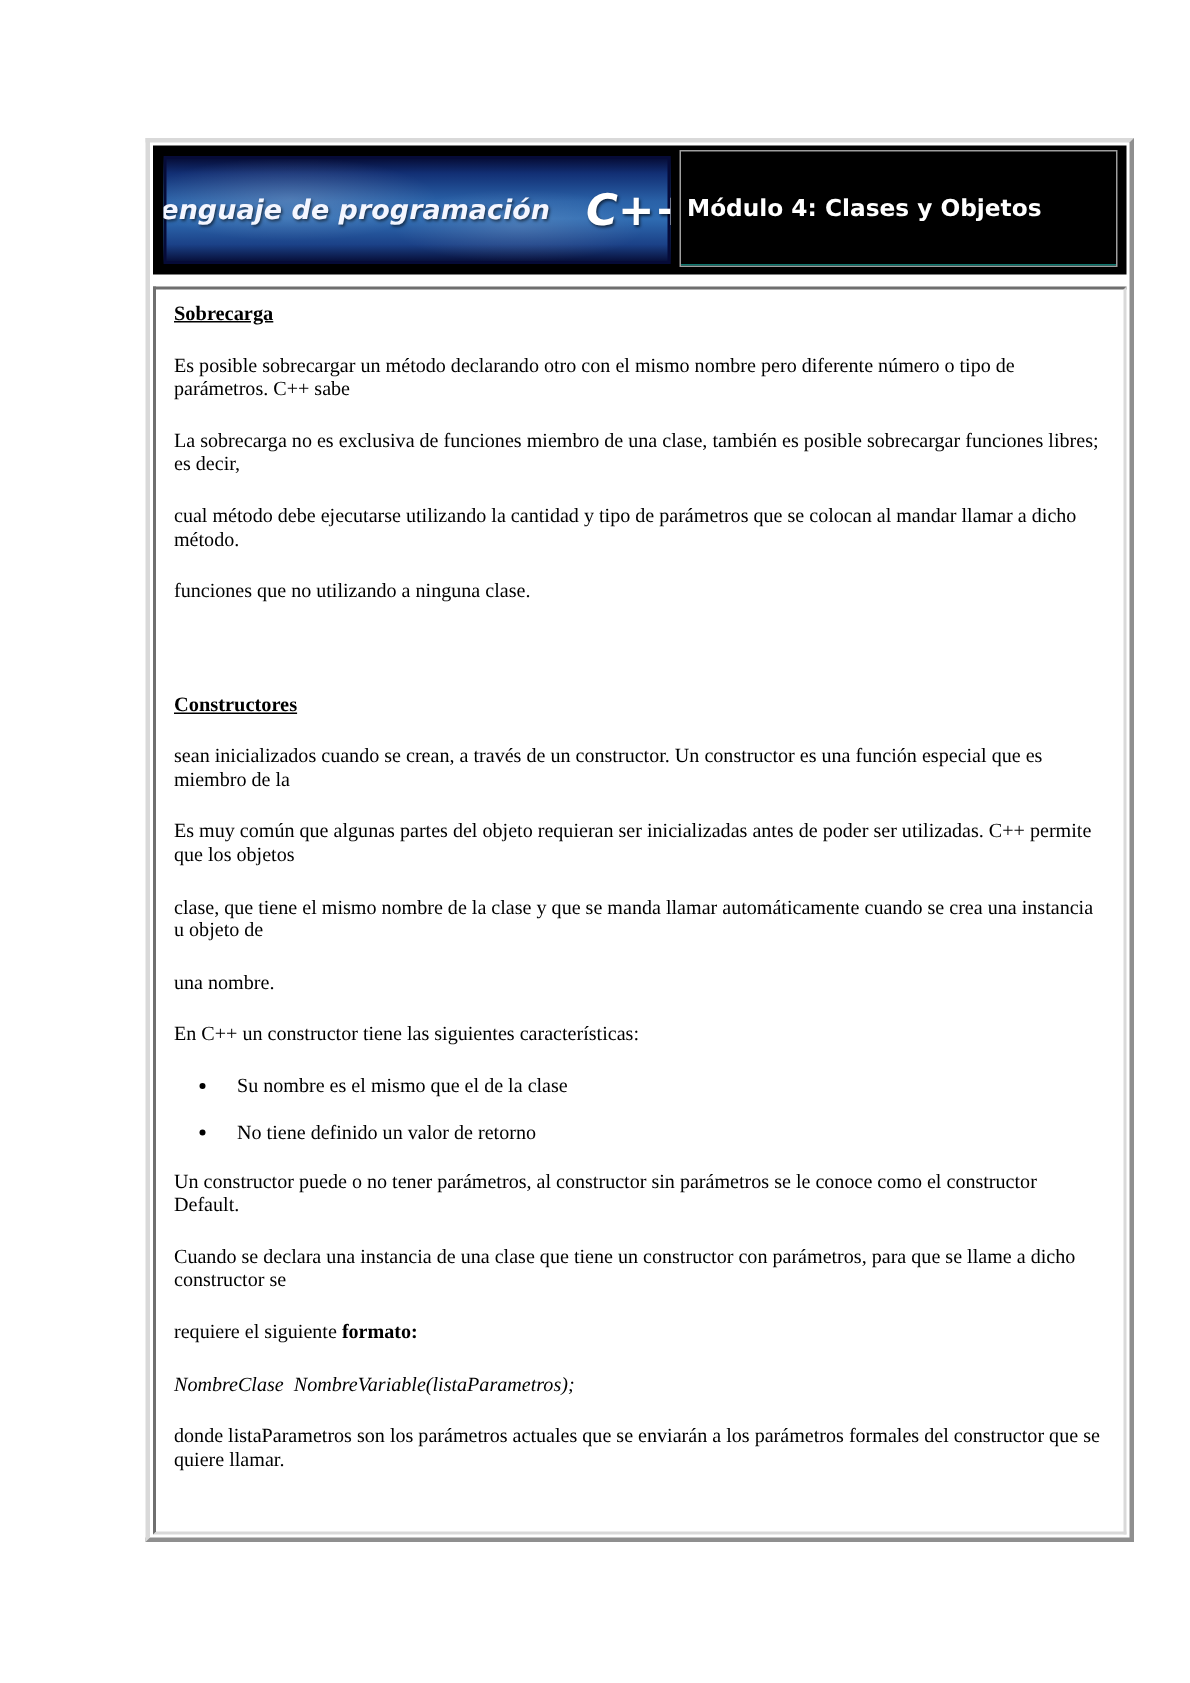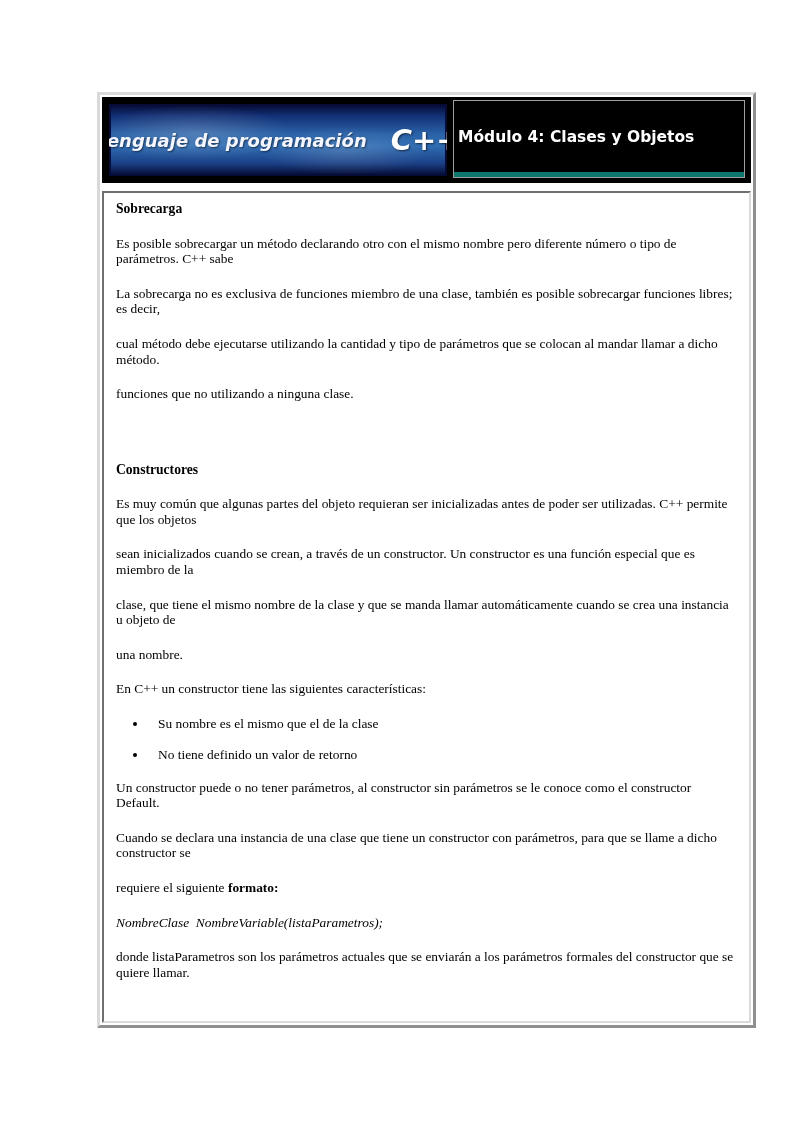--- a/index.html
+++ b/index.html
@@ -77,21 +77,21 @@
     font-family: "DejaVu Sans", "Liberation Sans", sans-serif;
     color: #ffffff;
     font-weight: bold;
     font-size: 15.5px;
   }
   .title-row-1 {
     flex: 1 1 50%;
     display: flex;
     align-items: center;
     padding: 0 4px;
-    border-bottom: 5px solid #0f766e;
+    border-bottom: 1px solid #0f766e;
     text-align: center;
   }
   .title-row-2 {
     flex: 1 1 50%;
     display: flex;
     align-items: center;
     justify-content: flex-end;
     padding: 0 5px;
   }
   
@@ -103,20 +103,21 @@
     background: #ffffff;
     padding: 8px 12px 6px 12px;
     font-size: 13.4px;
     line-height: 1.16;
     color: #000000;
     overflow: hidden;
   }
   .content-box h3.sec-heading {
     font-size: 13.6px;
     font-weight: bold;
+    text-decoration: underline;
     margin: 0 0 19px 0;
   }
   .content-box p {
     margin: 0 0 19px 0;
   }
   .content-box p.code-line { white-space: pre-wrap; font-style: italic; }
   .section-gap { height: 41px; }
   ul.char-list {
     margin: 0 0 17px 0;
     padding: 0 0 0 32px;
@@ -151,22 +152,22 @@
 
       <p>Es posible sobrecargar un método declarando otro con el mismo nombre pero diferente número o tipo de parámetros. C++ sabe</p>
       <p>La sobrecarga no es exclusiva de funciones miembro de una clase, también es posible sobrecargar funciones libres; es decir,</p>
       <p>cual método debe ejecutarse utilizando la cantidad y tipo de parámetros que se colocan al mandar llamar a dicho método.</p>
       <p>funciones que no utilizando a ninguna clase.</p>
 
       <div class="section-gap"></div>
 
       <h3 class="sec-heading">Constructores</h3>
 
+      <p>sean inicializados cuando se crean, a través de un constructor. Un constructor es una función especial que es miembro de la</p>
       <p>Es muy común que algunas partes del objeto requieran ser inicializadas antes de poder ser utilizadas. C++ permite que los objetos</p>
-      <p>sean inicializados cuando se crean, a través de un constructor. Un constructor es una función especial que es miembro de la</p>
       <p>clase, que tiene el mismo nombre de la clase y que se manda llamar automáticamente cuando se crea una instancia u objeto de</p>
       <p>una nombre.</p>
       <p>En C++ un constructor tiene las siguientes características:</p>
 
       <ul class="char-list">
         <li>Su nombre es el mismo que el de la clase</li>
         <li>No tiene definido un valor de retorno</li>
       </ul>
 
       <p>Un constructor puede o no tener parámetros, al constructor sin parámetros se le conoce como el constructor Default.</p>

